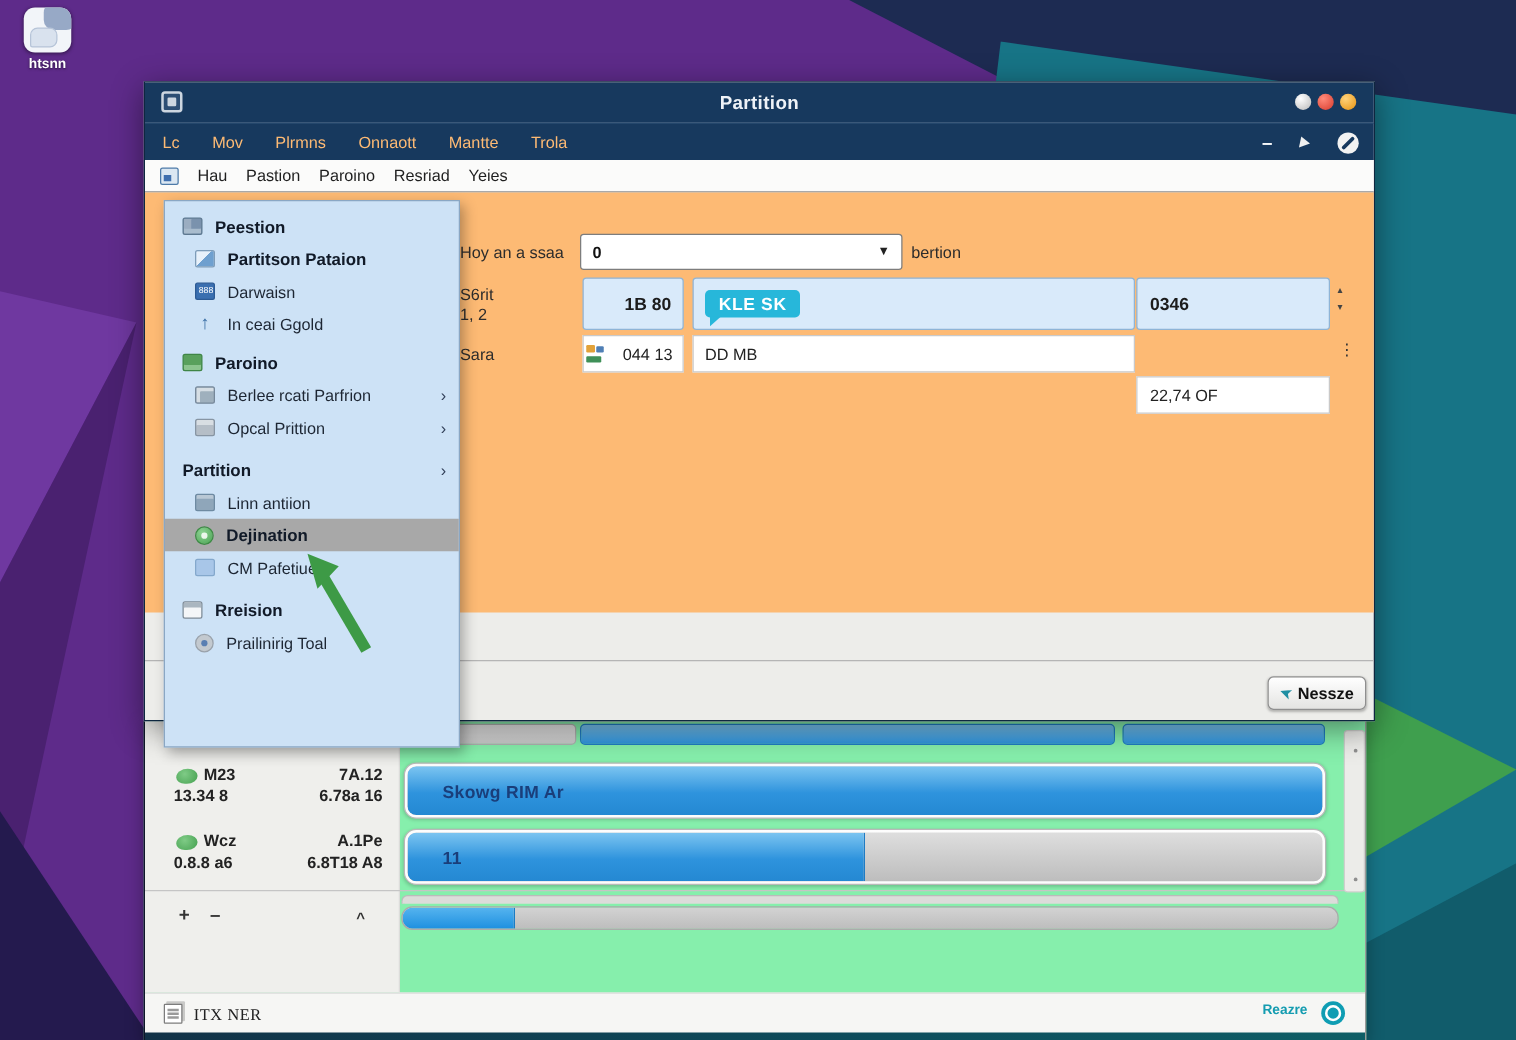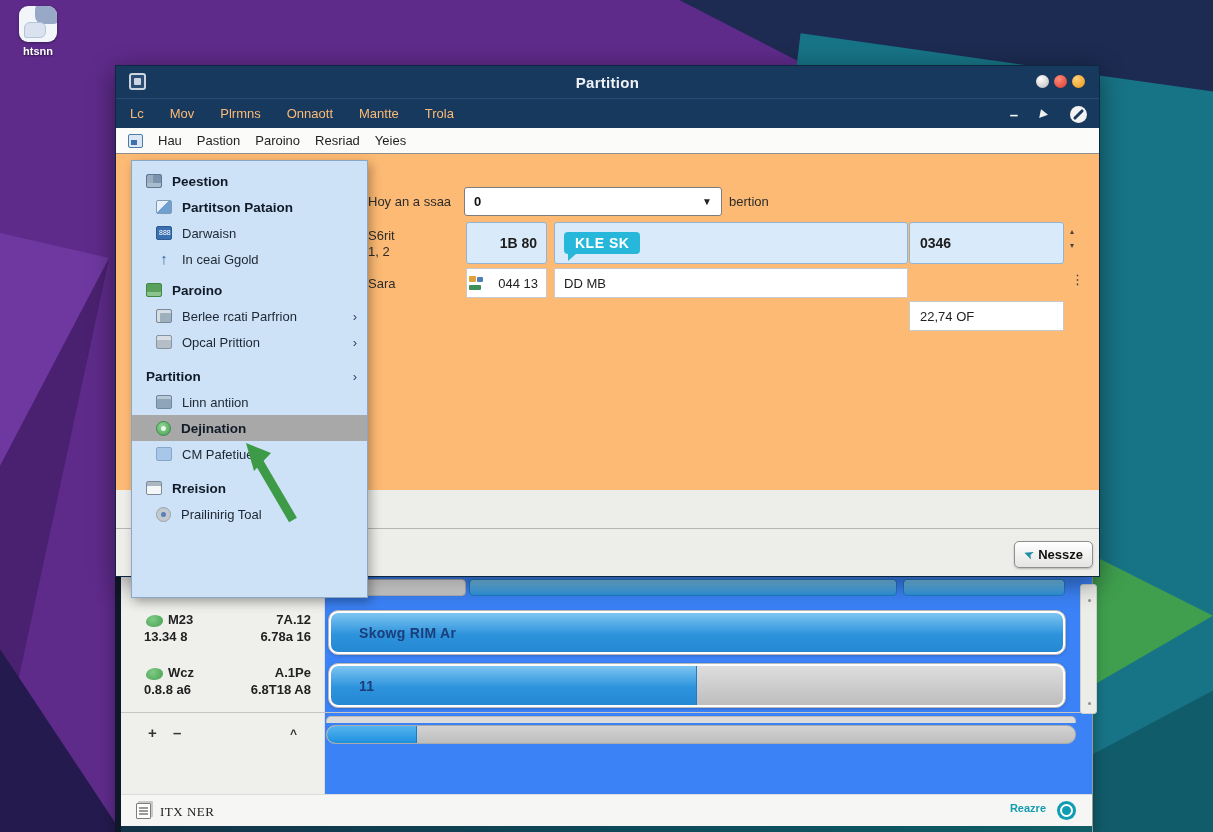--- a/index.html
+++ b/index.html
@@ -94,21 +94,21 @@
 
   .divider { position:absolute; left:0; top:374px; width:100%; border-top:1px solid #b5b5b5; }
   .next-btn { position:absolute; left:898px; top:387px; width:79px; height:27px;
     background:linear-gradient(#ffffff,#e4e4e2); border:1px solid #8f8f8f; border-radius:5px;
     display:flex; align-items:center; justify-content:center; gap:5px;
     font-size:13px; font-weight:bold; color:#111; box-shadow:0 1px 2px rgba(0,0,0,.25); }
   .next-ico { color:#1f8fa3; font-size:11px; display:inline-block; transform:rotate(200deg); }
 
   
   .panel { position:absolute; left:115px; top:577px; width:978px; height:255px;
-    background:#3b82f6; border-left:6px solid #0f172a; border-right:1px solid #9a9a9a;
+    background:#86efac; border-left:1px solid #0f172a; border-right:1px solid #9a9a9a;
     box-shadow:0 4px 14px rgba(0,0,0,.35); }
   .panel .leftcol { position:absolute; left:0; top:0; width:204px; height:217px; background:#efefec;
     border-right:1px solid #dcdcda; }
   .ov-seg { position:absolute; top:2px; height:17px; border-radius:4px; }
   .ov-gray { left:205px; width:140px; background:linear-gradient(#e8e8e8,#c9c9c9); border:1px solid #b0b0b0; }
   .ov-blue1 { left:348px; width:428px; background:linear-gradient(#79c4f0,#2e93dd); border:1px solid #1f7cc4; }
   .ov-blue2 { left:782px; width:162px; background:linear-gradient(#79c4f0,#2e93dd); border:1px solid #1f7cc4; }
 
   .p-ico { position:absolute; width:17px; height:12px; background:radial-gradient(circle at 40% 35%,#7fcb86,#44a04f);
     border-radius:60% 50% 55% 45%; }

